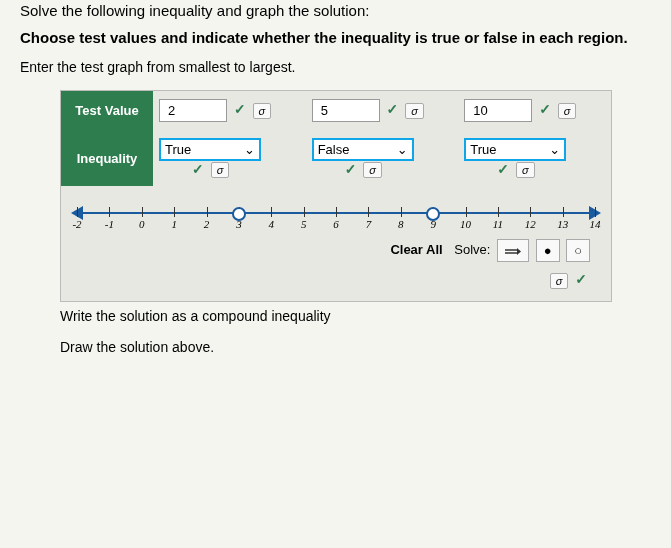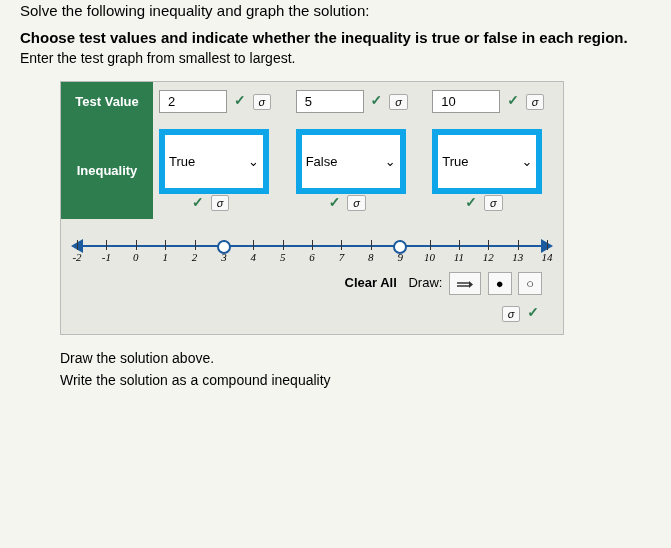--- a/index.html
+++ b/index.html
@@ -28,28 +28,28 @@
   .equation {
     text-align: center;
     font-family: 'Times New Roman', serif;
     font-style: italic;
     font-size: 17px;
     margin: 15px 0 50px 0;
   }
   .instruction {
     font-weight: bold;
     font-size: 15px;
-    margin-bottom: 4px;
+    margin-bottom: 13px;
   }
   .sub-instruction {
     font-size: 14px;
     margin-bottom: 15px;
   }
   .test-table {
-    width: 504px;
+    width: 552px;
     margin: 0 auto 0 40px;
     border-collapse: collapse;
     border: 1px solid #bbb;
     background: #e8e8e3;
   }
   .test-table td {
     padding: 8px 6px;
     vertical-align: middle;
   }
   .header-cell {
@@ -64,22 +64,22 @@
     display: inline-block;
     background: white;
     border: 1px solid #999;
     padding: 3px 8px;
     width: 50px;
     font-size: 13px;
     vertical-align: middle;
   }
   .select-box {
     background: white;
-    border: 6px solid #0ea5e9;
-    padding: 19px 4px;
+    border: 2px solid #0ea5e9;
+    padding: 2px 4px;
     width: 90px;
     font-size: 13px;
     display: inline-flex;
     justify-content: space-between;
     align-items: center;
   }
   .check {
     color: #2e7d4f;
     font-weight: bold;
     margin: 0 3px;
@@ -291,35 +291,35 @@
               <div class="tick-label" style="left: 87.5%;">12</div>
               <div class="tick" style="left: 93.75%;"></div>
               <div class="tick-label" style="left: 93.75%;">13</div>
               <div class="tick" style="left: 100%;"></div>
               <div class="tick-label" style="left: 100%;">14</div>
               <div class="open-circle" style="left: 31.25%;"></div>
               <div class="open-circle" style="left: 68.75%;"></div>
             </div>
         <div class="draw-tools">
           <span class="clear-btn">Clear All</span>
-          <span>Draw:</span>
+          <span>Solve:</span>
           <span class="tool-btn">
             <svg width="16" height="10" viewBox="0 0 16 10">
                   <line x1="0" y1="5" x2="12" y2="5" stroke="#333" stroke-width="1.5"></line>
                   <line x1="0" y1="8" x2="12" y2="8" stroke="#333" stroke-width="1.5"></line>
                   <polygon points="12,3 16,6.5 12,10" fill="#333"></polygon>
                 </svg>
           </span>
           <span class="tool-btn">●</span>
           <span class="tool-btn">○</span>
         </div>
         <div class="bottom-feedback">
           <span class="sigma-btn">σ</span>
           <span class="check">✓</span>
         </div>
       </td>
     </tr>
   </tbody>
     </table>
 
+  <div class="footer-text" style="margin-top:6px">Write the solution as a compound inequality</div>
   <div class="footer-text">Draw the solution above.</div>
-  <div class="footer-text" style="margin-top:6px">Write the solution as a compound inequality</div>
 </div>
 
 </body></html>

